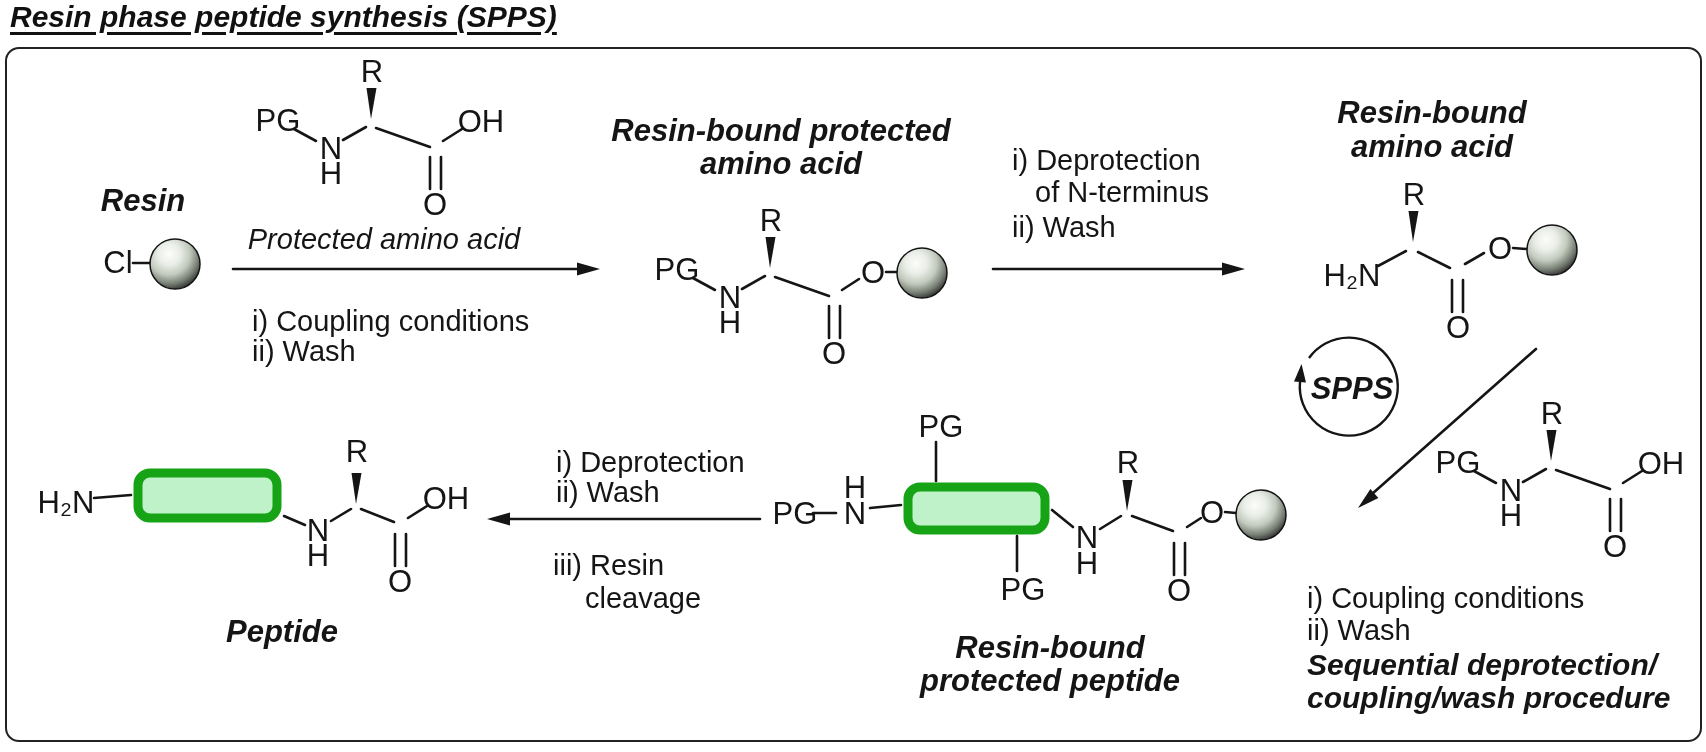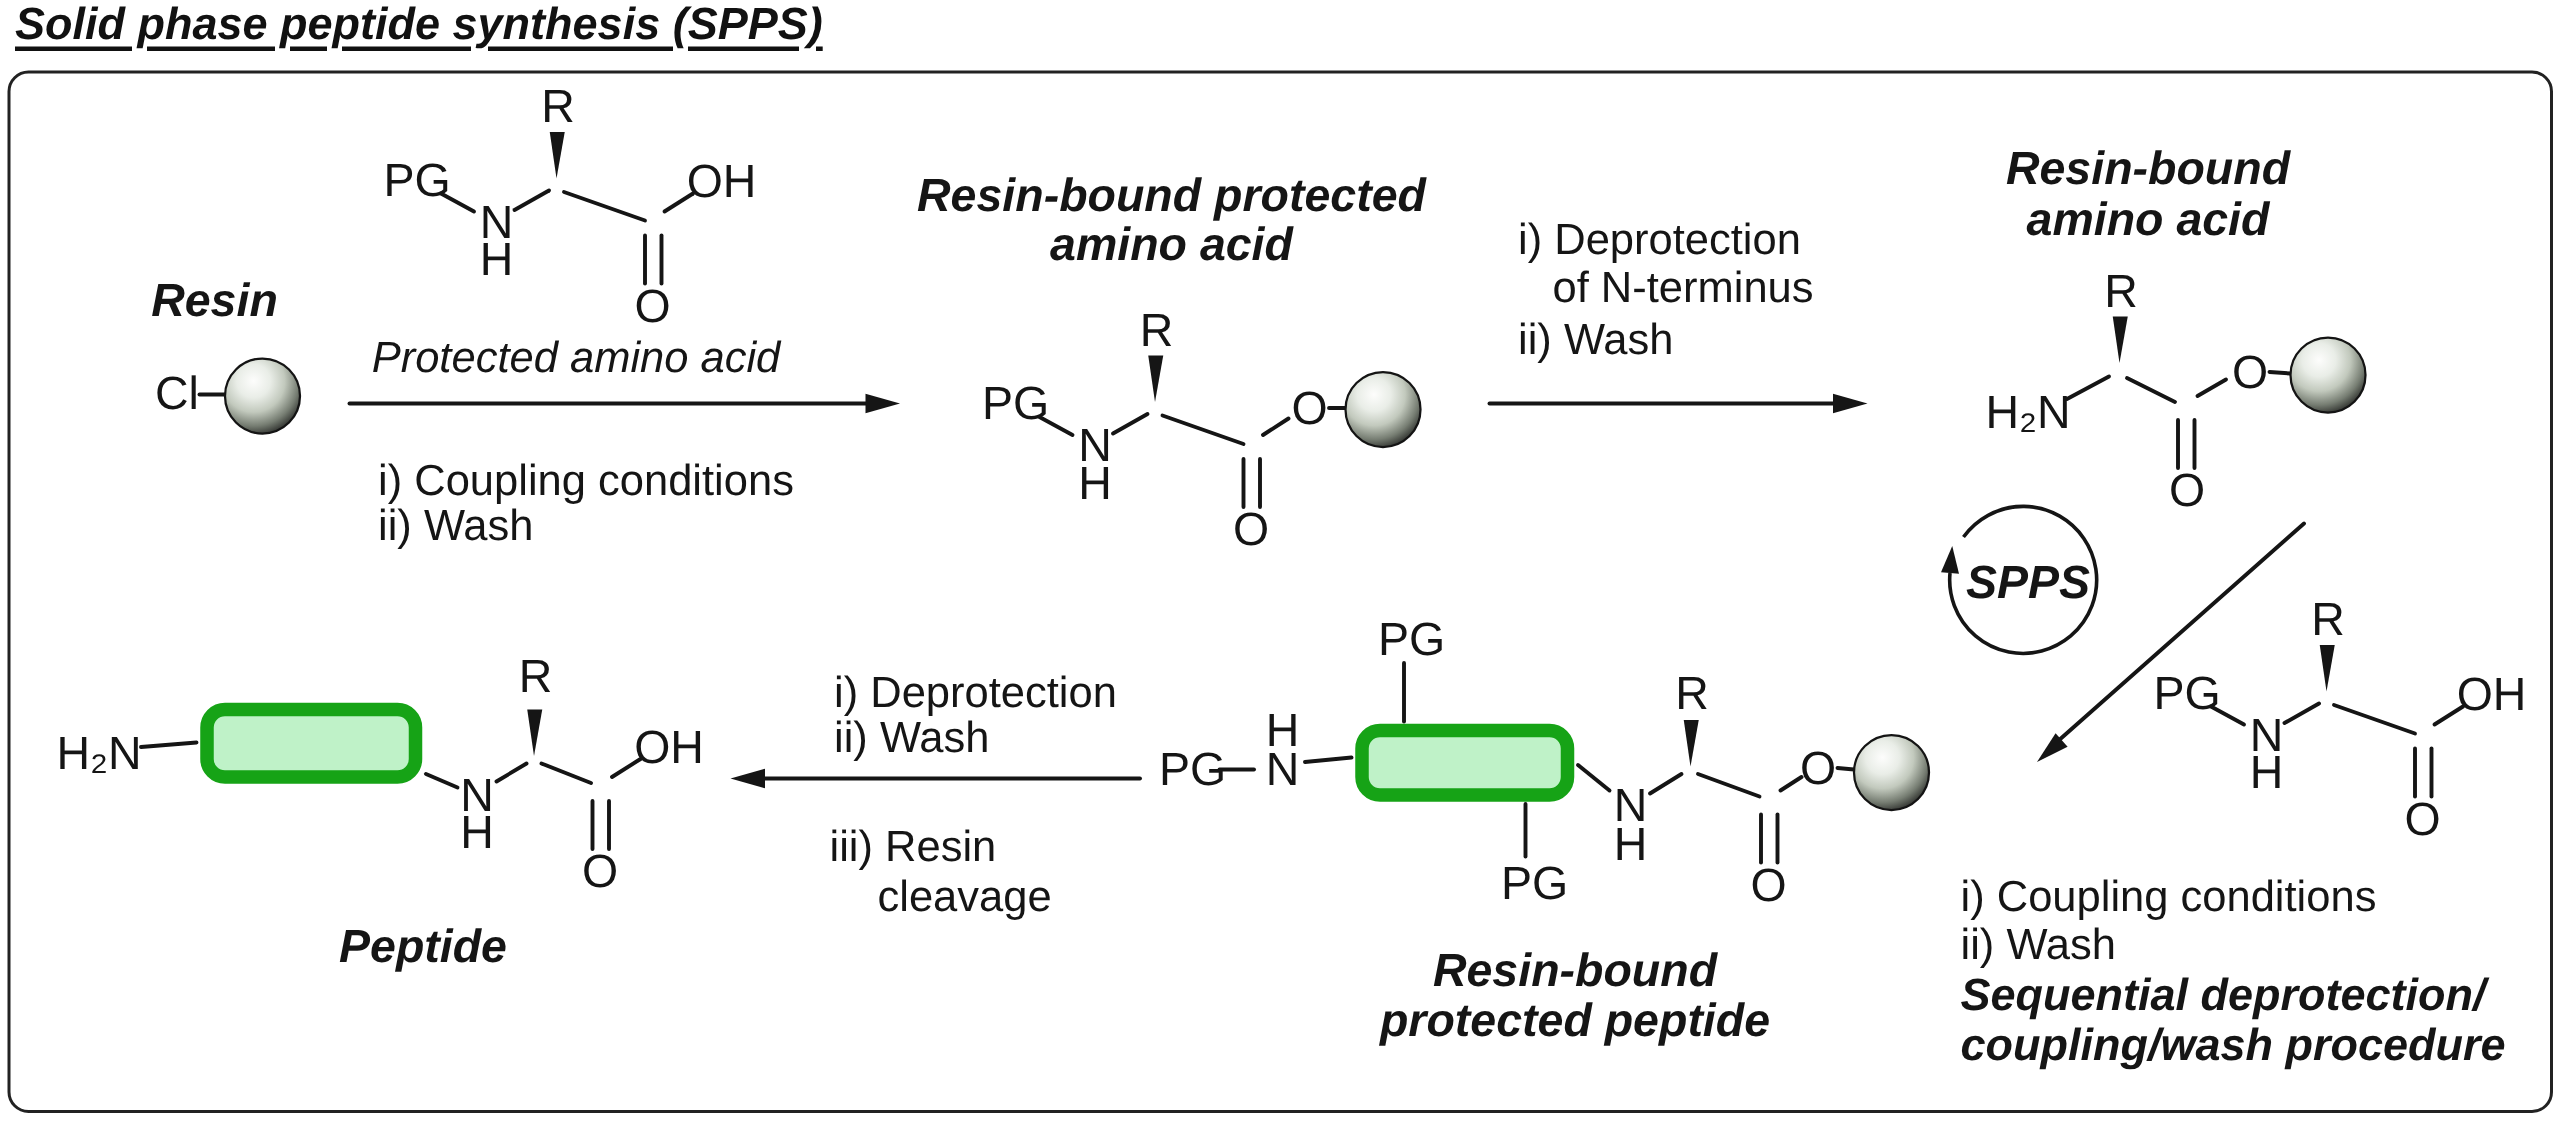--- a/index.html
+++ b/index.html
@@ -19,21 +19,21 @@
   .bond{stroke:#151515;stroke-width:2.6;stroke-linecap:round;fill:none;}
   .head{fill:#151515;stroke:none;}
   .wedge{fill:#151515;stroke:none;}
   .bead{stroke:#141414;stroke-width:1.5;fill:url(#sphereGrad);}
   .gbox{stroke:#16a316;stroke-width:9;}
   .cyc{stroke:#151515;stroke-width:2.4;fill:none;}
 </style>
 </head>
 <body>
 
-<div class="title">Solid phase peptide synthesis (SPPS)</div>
+<div class="title">Resin phase peptide synthesis (SPPS)</div>
 <div class="frame"></div>
 
 <svg class="scene" width="1706" height="752" viewBox="0 0 1706 752">
   <defs>
     <radialGradient id="sphereGrad" cx="38%" cy="30%" r="80%">
       <stop offset="0%" stop-color="#fdfdfc"></stop>
       <stop offset="28%" stop-color="#e9ede7"></stop>
       <stop offset="52%" stop-color="#c2c9bd"></stop>
       <stop offset="75%" stop-color="#767d72"></stop>
       <stop offset="100%" stop-color="#0e0e0e"></stop>

